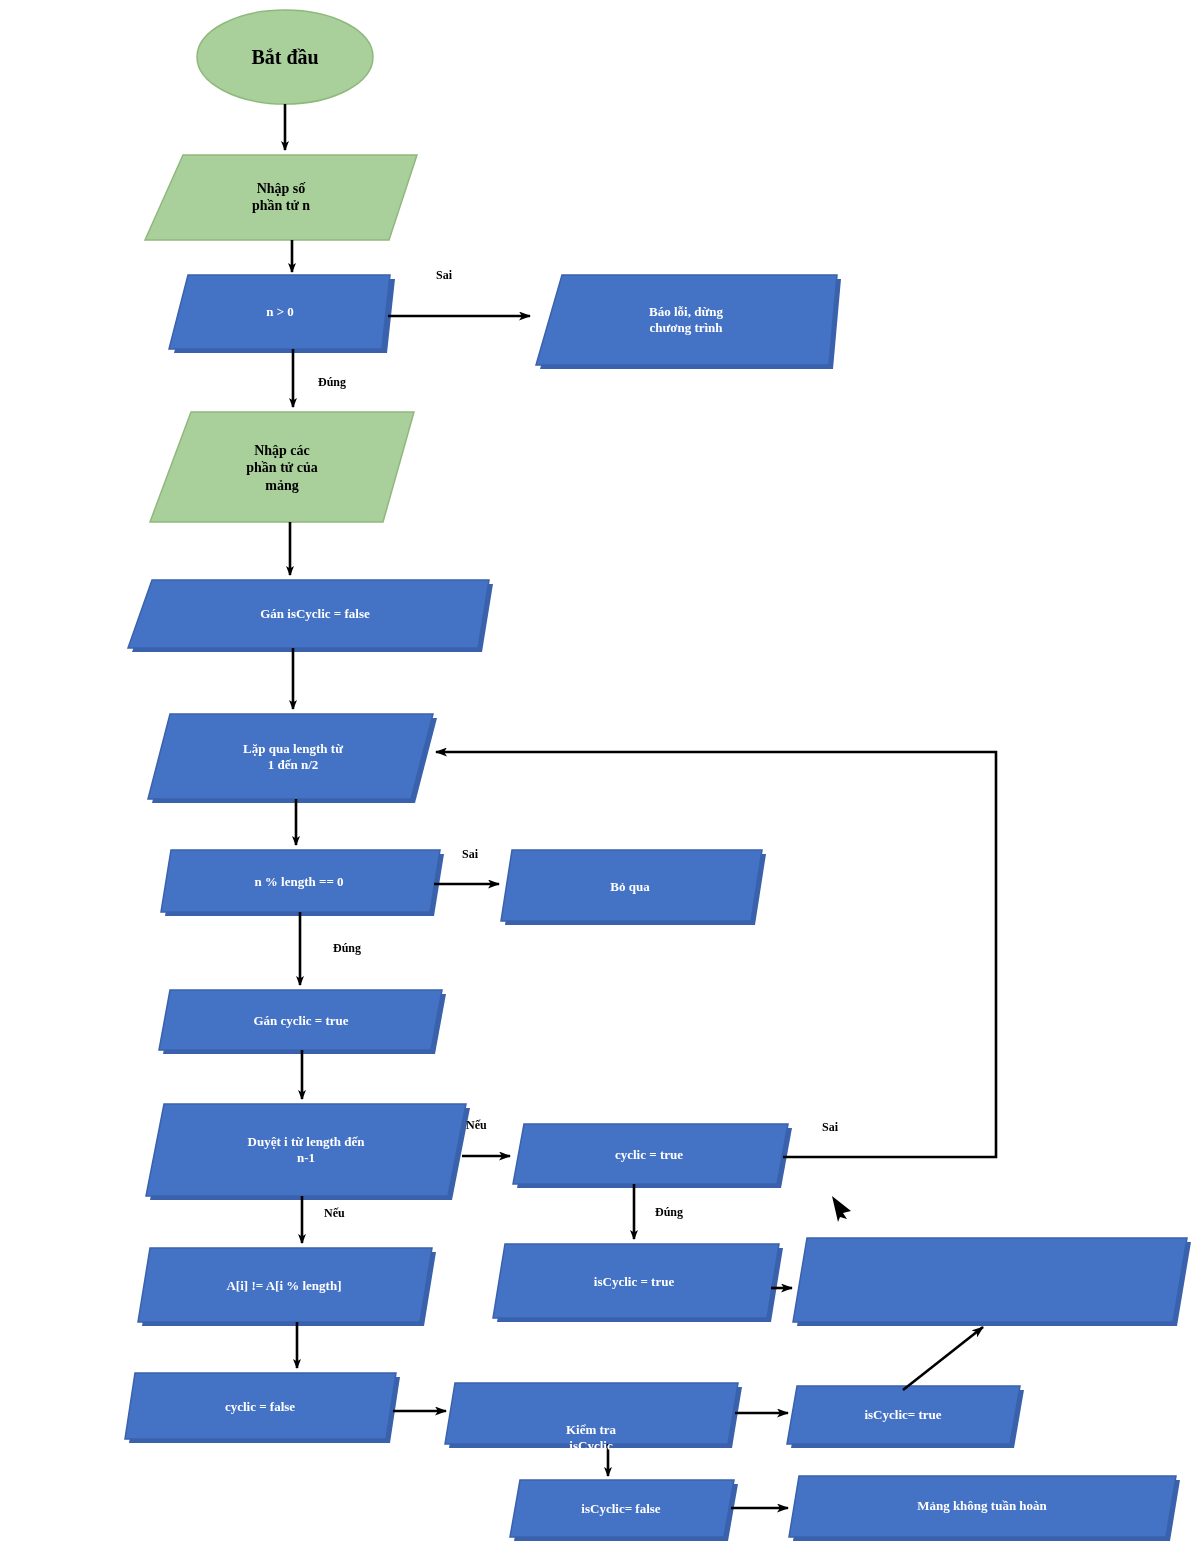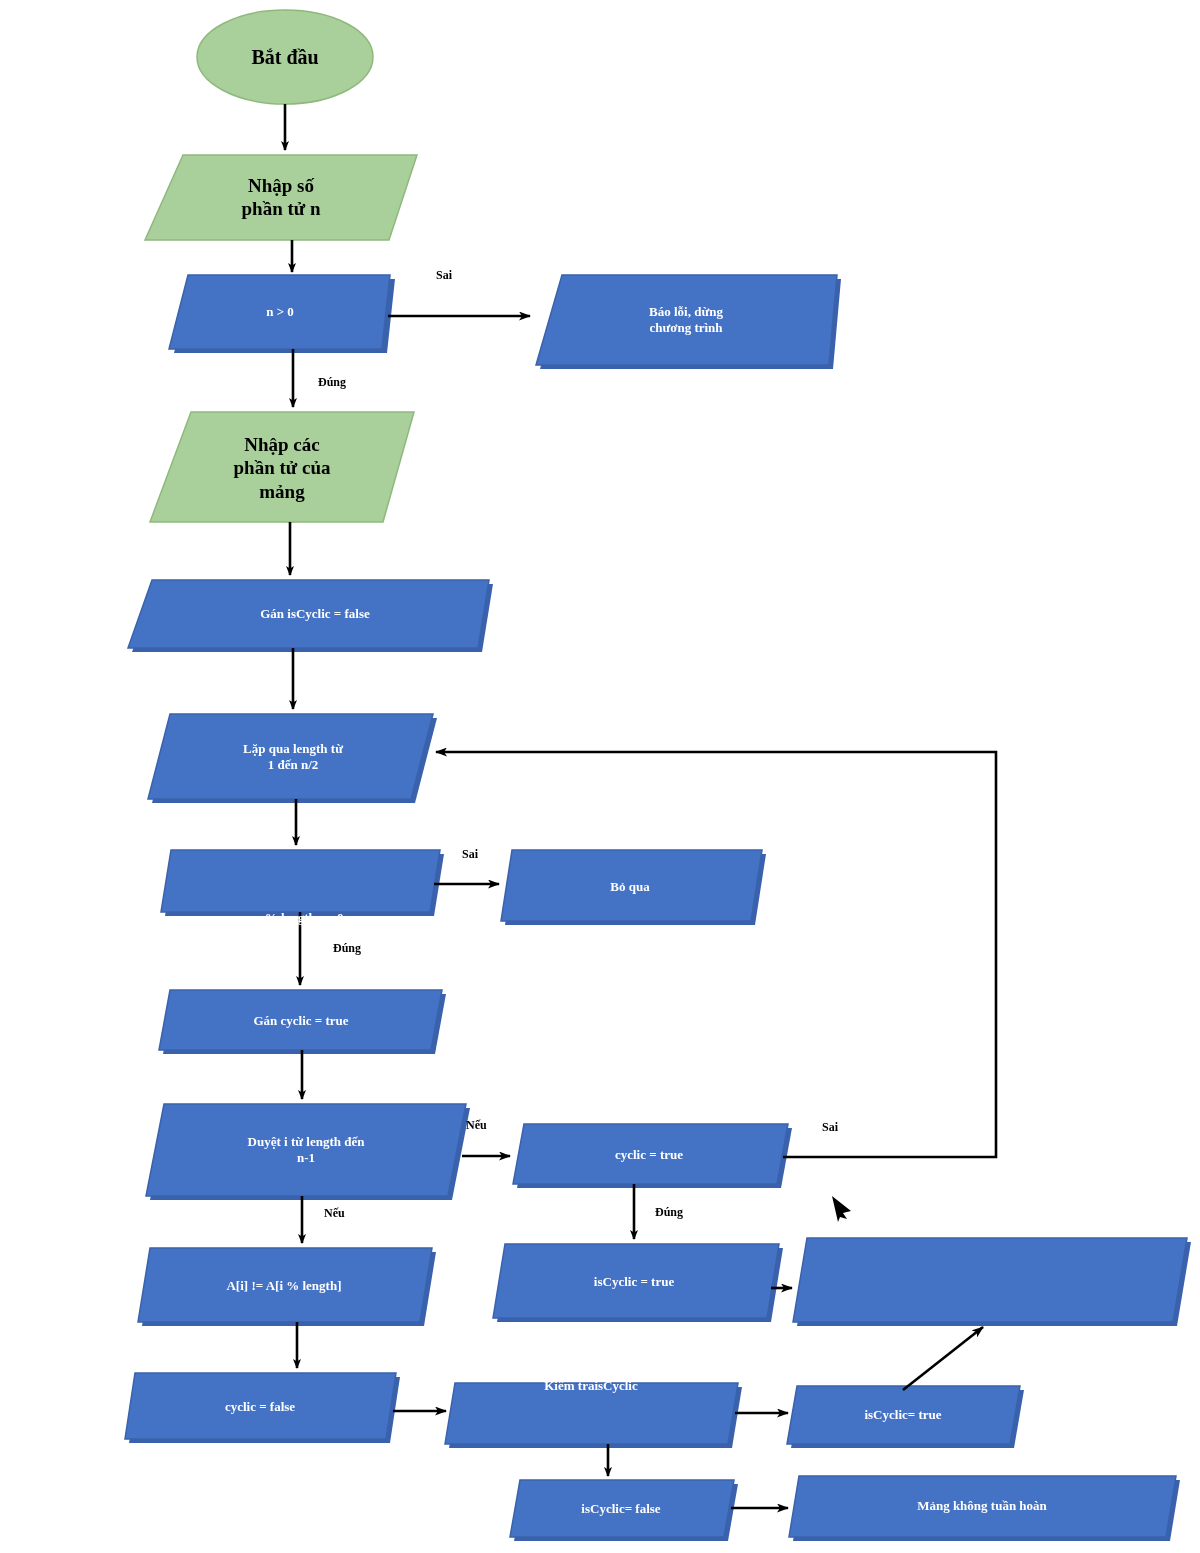--- a/index.html
+++ b/index.html
@@ -10,21 +10,21 @@
   .node-label{
     position:absolute;
     display:flex;
     align-items:center;
     justify-content:center;
     text-align:center;
     pointer-events:none;
     line-height:1.22;
     white-space:pre-line;
   }
-  .lbl-green{color:#000000;font-size:19px;font-weight:700;}
+  .lbl-green{color:#000000;font-size:14px;font-weight:700;}
   .lbl-blue{color:#ffffff;font-size:13px;font-weight:700;}
   .lbl-start{color:#000;font-size:20px;font-weight:700;}
   .edge-label{
     position:absolute;
     color:#000;
     font-size:12px;
     font-weight:700;
     white-space:nowrap;
     pointer-events:none;
   }
@@ -175,31 +175,31 @@
 phần tử n</div>
   <div class="node-label lbl-blue" style="left:190px;top:295px;width:180px;height:34px;">n &gt; 0</div>
   <div class="node-label lbl-green" style="left:190px;top:420px;width:184px;height:96px;">Nhập các
 phần tử của
 mảng</div>
   <div class="node-label lbl-blue" style="left:576px;top:285px;width:220px;height:70px;">Báo lỗi, dừng
 chương trình</div>
   <div class="node-label lbl-blue" style="left:150px;top:597px;width:330px;height:34px;text-align:right;">Gán isCyclic = false</div>
   <div class="node-label lbl-blue" style="left:168px;top:726px;width:250px;height:62px;">Lặp qua length từ
 1 đến n/2</div>
-  <div class="node-label lbl-blue" style="left:172px;top:866px;width:254px;height:32px;margin-top:36px;">n % length == 0</div>
+  <div class="node-label lbl-blue" style="left:172px;top:866px;width:254px;height:32px;">n % length == 0</div>
   <div class="node-label lbl-blue" style="left:510px;top:871px;width:240px;height:32px;">Bỏ qua</div>
   <div class="node-label lbl-blue" style="left:172px;top:1005px;width:258px;height:32px;">Gán cyclic = true</div>
   <div class="node-label lbl-blue" style="left:162px;top:1117px;width:288px;height:66px;">Duyệt i từ length đến
 n-1</div>
   <div class="node-label lbl-blue" style="left:523px;top:1139px;width:252px;height:32px;">cyclic = true</div>
   <div class="node-label lbl-blue" style="left:150px;top:1270px;width:268px;height:32px;">A[i] != A[i % length]</div>
   <div class="node-label lbl-blue" style="left:503px;top:1266px;width:262px;height:32px;">isCyclic = true</div>
   <div class="node-label lbl-blue" style="left:136px;top:1391px;width:248px;height:32px;">cyclic = false</div>
 
-  <div class="node-label lbl-blue kt" style="left:456px;top:1370px;width:270px;height:32px;"><b>Kiểm tra</b><span> isCyclic</span></div>
+  <div class="node-label lbl-blue kt" style="left:456px;top:1422px;width:270px;height:32px;flex-direction:column;"><b>Kiểm tra</b><span> isCyclic</span></div>
 
   <div class="node-label lbl-blue" style="left:798px;top:1399px;width:210px;height:32px;">isCyclic= true</div>
   <div class="node-label lbl-blue" style="left:520px;top:1493px;width:202px;height:32px;">isCyclic= false</div>
   <div class="node-label lbl-blue" style="left:800px;top:1490px;width:364px;height:32px;">Mảng không tuần hoàn</div>
 
   <div class="edge-label" style="left:436px;top:268px;">Sai</div>
   <div class="edge-label" style="left:318px;top:375px;">Đúng</div>
   <div class="edge-label" style="left:462px;top:847px;">Sai</div>
   <div class="edge-label" style="left:333px;top:941px;">Đúng</div>
   <div class="edge-label" style="left:466px;top:1118px;">Nếu</div>

